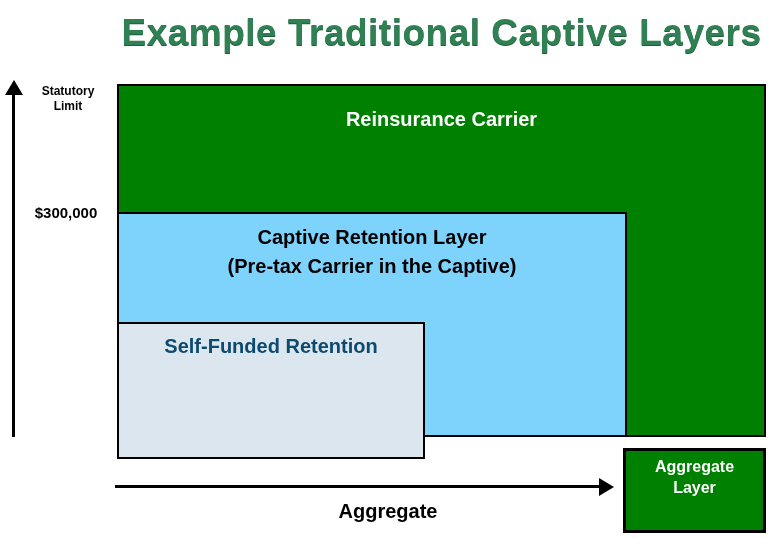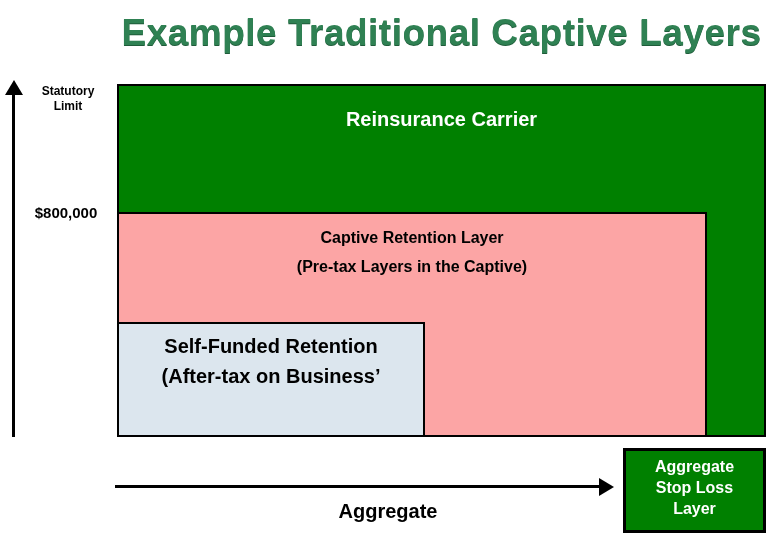--- a/index.html
+++ b/index.html
@@ -66,32 +66,32 @@
   .box-reinsurance {
     left: 117px; top: 84px;
     width: 649px; height: 353px;
     background: #008000;
     color: #ffffff;
     font-size: 20px;
     padding-top: 22px;
   }
   .box-captive {
     left: 117px; top: 212px;
-    width: 590px; height: 225px;
-    background: #fca5a5;
+    width: 510px; height: 225px;
+    background: #7dd3fc;
     color: #000;
-    font-size: 16px;
+    font-size: 20px;
     line-height: 29px;
     padding-top: 9px;
   }
   .box-self-funded {
     left: 117px; top: 322px;
-    width: 308px; height: 115px;
+    width: 308px; height: 137px;
     background: #dce6ee;
-    color: #000000;
+    color: #0c4a6e;
     font-size: 20px;
     line-height: 30px;
     padding-top: 7px;
   }
 
   
   .h-arrow-line {
     left: 115px; top: 485px;
     width: 484px; height: 3px;
     background: #000;
@@ -128,39 +128,37 @@
 <div class="canvas">
 
   <div class="abs title">Example Traditional Captive Layers</div>
 
   <div class="abs box box-reinsurance">
     <div>Reinsurance Carrier</div>
   </div>
 
   <div class="abs box box-captive">
     <div>Captive Retention Layer</div>
-    <div>(Pre-tax Layers in the Captive)</div>
+    <div>(Pre-tax Carrier in the Captive)</div>
   </div>
 
   <div class="abs box box-self-funded">
     <div>Self-Funded Retention</div>
-    <div>(After-tax on Business’</div>
   </div>
 
   <div class="abs v-arrow-line"></div>
   <div class="abs v-arrowhead"></div>
   <div class="abs y-axis-label">
     <div>Statutory</div>
     <div>Limit</div>
   </div>
-  <div class="abs y-tick">$800,000</div>
+  <div class="abs y-tick">$300,000</div>
 
   <div class="abs h-arrow-line"></div>
   <div class="abs h-arrowhead"></div>
   <div class="abs x-axis-label">Aggregate</div>
 
   <div class="abs box box-stop-loss">
     <div>Aggregate</div>
-    <div>Stop Loss</div>
     <div>Layer</div>
   </div>
 
 </div>
 
 </body></html>

